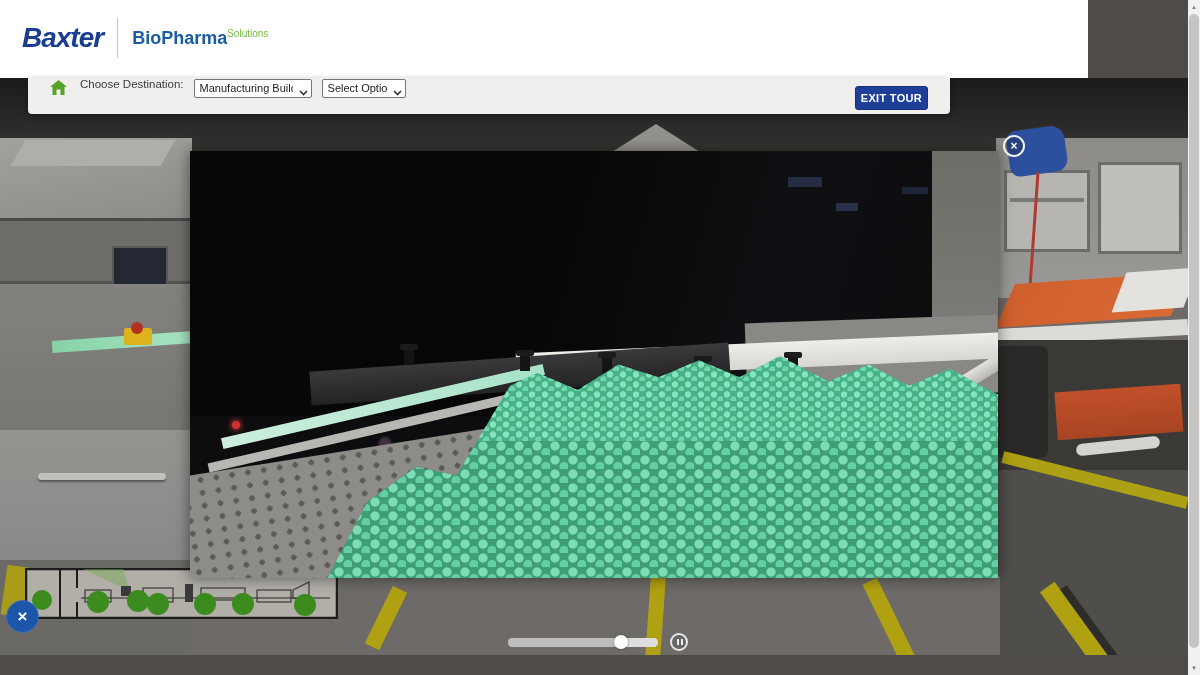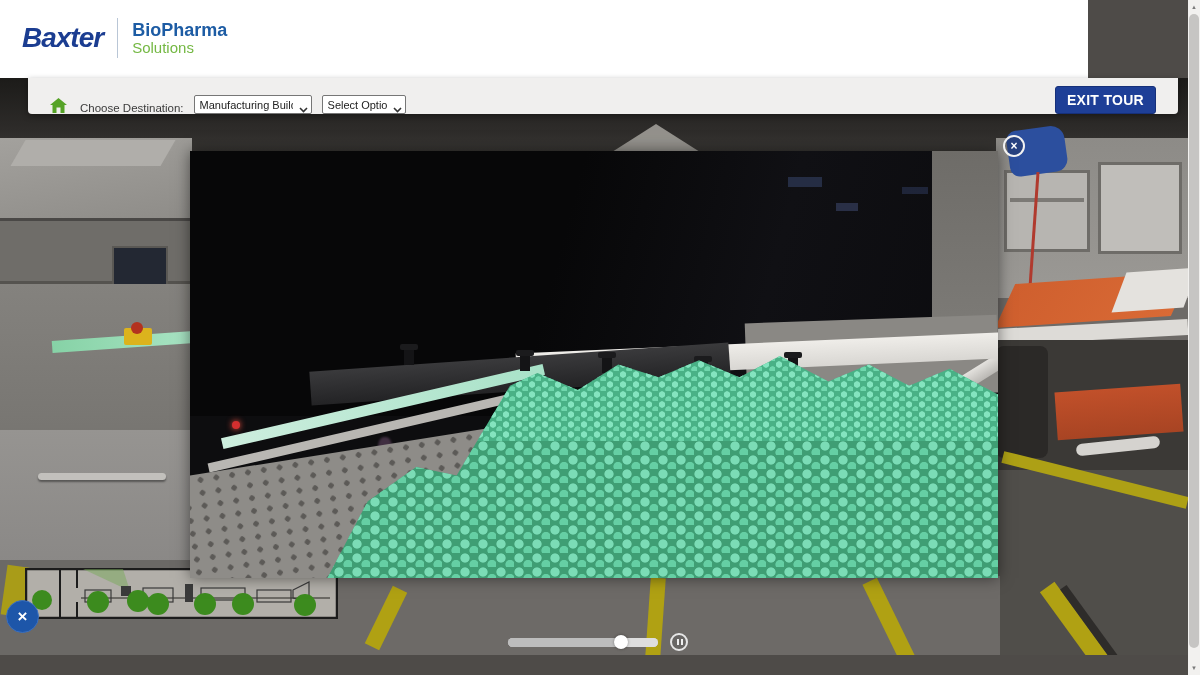--- a/index.html
+++ b/index.html
@@ -45,39 +45,39 @@
   .sc-ys2{left:648px;top:500px;width:15px;height:80px;transform:rotate(4deg)}
   .sc-ys3{left:884px;top:498px;width:16px;height:102px;transform:rotate(-26deg)}
   .sc-ys4{left:1072px;top:498px;width:18px;height:115px;transform:rotate(-36deg)}
   .sc-ys4e{left:1094px;top:498px;width:8px;height:118px;background:#2e2c2a;transform:rotate(-36deg)}
 
   
   .header{position:absolute;left:0;top:0;width:1088px;height:78px;background:#ffffff;z-index:40}
   .brand{position:absolute;left:22px;top:18px;display:flex;align-items:center;gap:14px}
   .baxter{font-size:28px;font-weight:bold;font-style:italic;letter-spacing:-1px;color:#1b3d91}
   .brand-divider{width:1px;height:40px;background:#b9c6d6}
-  .bps{display:flex;flex-direction:column;line-height:1.05}
+  .bps{display:flex;flex-direction:row;line-height:1.05}
   .biopharma{font-size:18px;font-weight:bold;color:#1d5ca4}
-  .solutions{font-size:15px;color:#74b843;padding-right:2px}
-
-  
-  .toolbar{position:absolute;left:28px;top:78px;width:1150px;height:36px;background:#f0efee;
-    border-radius:0 0 4px 4px;box-shadow:0 2px 6px rgba(0,0,0,.35);display:flex;align-items:flex-end;z-index:41}
+  .solutions{font-size:10px;color:#74b843;padding-right:2px}
+
+  
+  .toolbar{position:absolute;left:28px;top:78px;width:922px;height:36px;background:#f0efee;
+    border-radius:0 0 4px 4px;box-shadow:0 2px 6px rgba(0,0,0,.35);display:flex;align-items:flex-start;z-index:41}
   .home-btn{margin-left:20px;width:20px;height:18px;border:none;background:transparent;cursor:pointer;display:flex;align-items:center;justify-content:center}
   .tb-label{margin-left:12px;font-size:11.5px;color:#3b3b3b}
   .sel{position:relative;margin-left:10px}
   .sel select{appearance:none;-webkit-appearance:none;border:1px solid #767676;background:#fff;
     font-family:"Liberation Sans",sans-serif;font-size:11px;color:#222;height:19px;
     padding:0 18px 0 5px;border-radius:2px}
   .sel .chev{position:absolute;right:4px;top:4px;pointer-events:none}
   .sel-dest select{width:118px}
   .sel-opt select{width:84px}
   .exit-btn{position:absolute;right:22px;top:8px;background:#1e3f97;color:#fff;border:1px solid #16307a;
-    font-family:"Liberation Sans",sans-serif;font-size:14px;font-weight:bold;letter-spacing:.3px;
-    padding:5px 11px;border-radius:3px;cursor:pointer}
+    font-family:"Liberation Sans",sans-serif;font-size:11px;font-weight:bold;letter-spacing:.3px;
+    padding:5px 5px;border-radius:3px;cursor:pointer}
 
   
   .overlay{position:absolute;left:190px;top:151px;width:808px;height:427px;overflow:hidden;background:#0d0d0f;z-index:10;box-shadow:0 0 14px rgba(0,0,0,.5)}
   .ov{position:absolute}
   .ov-darktop{left:0;top:0;width:100%;height:62%;background:linear-gradient(105deg,#070708 45%,#101014 70%,#0b0b0e)}
   .ov-glint1{left:598px;top:26px;width:34px;height:10px;background:#2b3450;opacity:.8}
   .ov-glint2{left:646px;top:52px;width:22px;height:8px;background:#343d5c;opacity:.7}
   .ov-glint3{left:712px;top:36px;width:26px;height:7px;background:#262f4a;opacity:.7}
   .ov-glint4{left:188px;top:286px;width:14px;height:26px;background:#6a4a6a;opacity:.55;border-radius:40%;filter:blur(1px)}
   .ov-rightwall{left:742px;top:0;width:66px;height:238px;background:linear-gradient(180deg,#6e6c68,#817f7b)}

